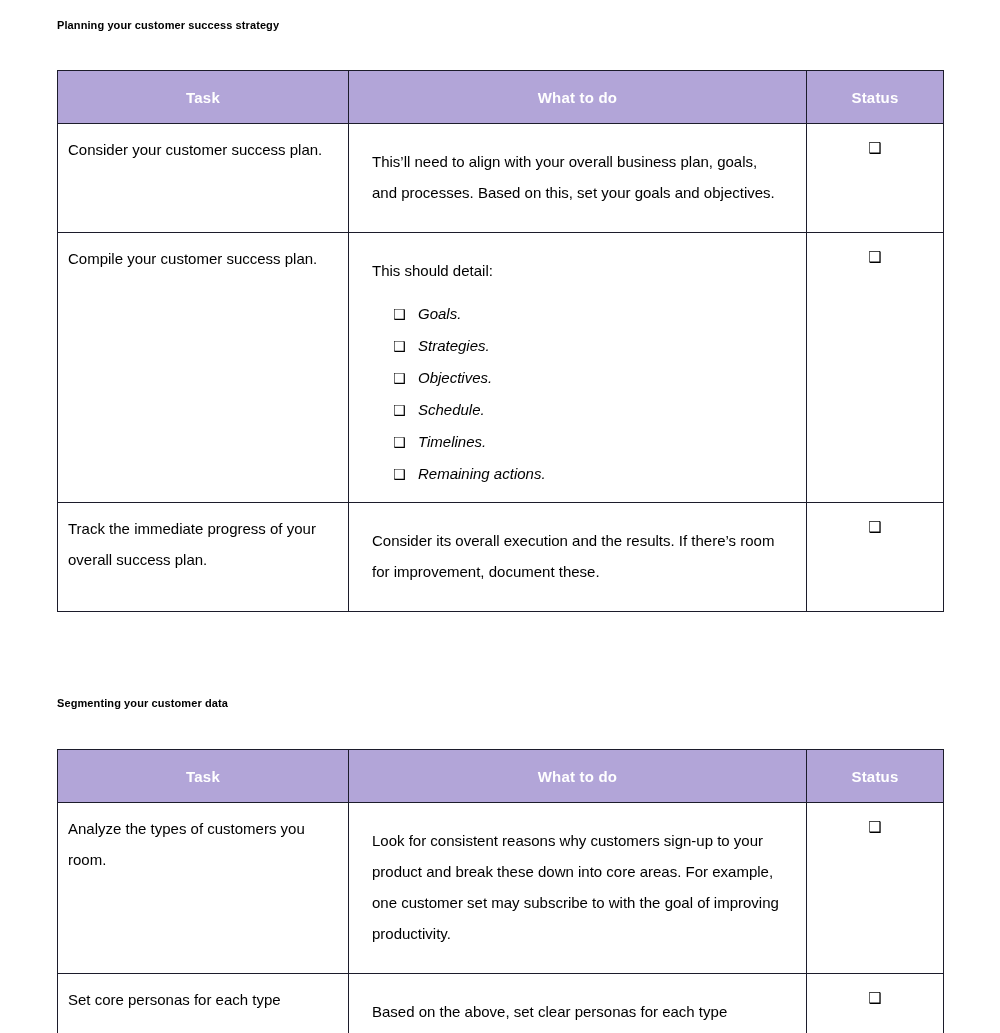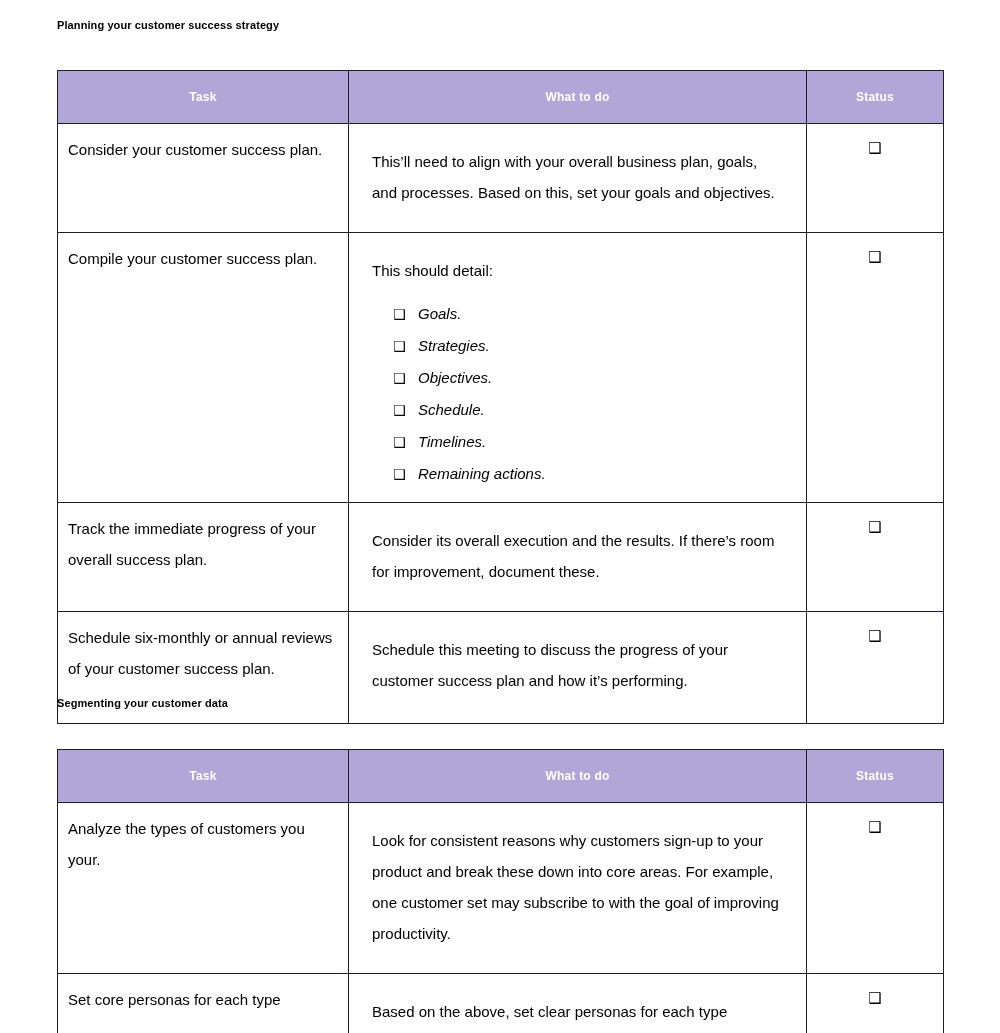--- a/index.html
+++ b/index.html
@@ -57,21 +57,21 @@
   .doc-table td {
     border: 1.4px solid #1c1c2b;
     vertical-align: top;
     padding: 0;
   }
 
   
   .doc-table thead th {
     background: #b2a5d8;
     color: #ffffff;
-    font-size: 12px;
+    font-size: 15px;
     font-weight: bold;
     text-align: center;
     vertical-align: middle;
     height: 52px;
     letter-spacing: 0.2px;
   }
 
   
   .doc-table tbody td {
     font-size: 15px;
@@ -179,50 +179,41 @@
       <tr class="r-h3">
         <td class="cell-task">Track the immediate progress of your overall success plan.</td>
         <td class="cell-what">
           <p class="lead-line">Consider its overall execution and the results. If there’s room for improvement, document these.</p>
         </td>
         <td class="cell-status">
           <span class="checkbox-glyph">❑</span>
         </td>
       </tr>
 
-      <tr class="r-h4">
-        <td class="cell-task">Schedule six-monthly or annual reviews of your customer success plan.</td>
-        <td class="cell-what">
-          <p class="lead-line">Schedule this meeting to discuss the progress of your customer success plan and how it’s performing.</p>
-        </td>
-        <td class="cell-status">
-          <span class="checkbox-glyph">❑</span>
-        </td>
-      </tr>
     </tbody>
   </table>
 
   <h2 class="section-heading" id="heading-2">Segmenting your customer data</h2>
 
   <table class="doc-table" id="table-2">
     <colgroup>
       <col class="col-task">
         <col class="col-what">
         <col class="col-status">
     </colgroup>
     <thead>
       <tr>
         <th>Task</th>
         <th>What to do</th>
         <th>Status</th>
       </tr>
     </thead>
     <tbody>
       <tr class="r-s1">
-        <td class="cell-task">Analyze the types of customers you your.</td>
+        <td class="cell-task">Analyze the types of customers you room.</td>
         <td class="cell-what">
           <p class="lead-line">Look for consistent reasons why customers sign-up to your product and break these down into core areas. For example, one customer set may subscribe to with the goal of improving productivity.</p>
         </td>
         <td class="cell-status">
           <span class="checkbox-glyph">❑</span>
         </td>
       </tr>
 
       <tr class="r-s2">
         <td class="cell-task">Set core personas for each type</td>

